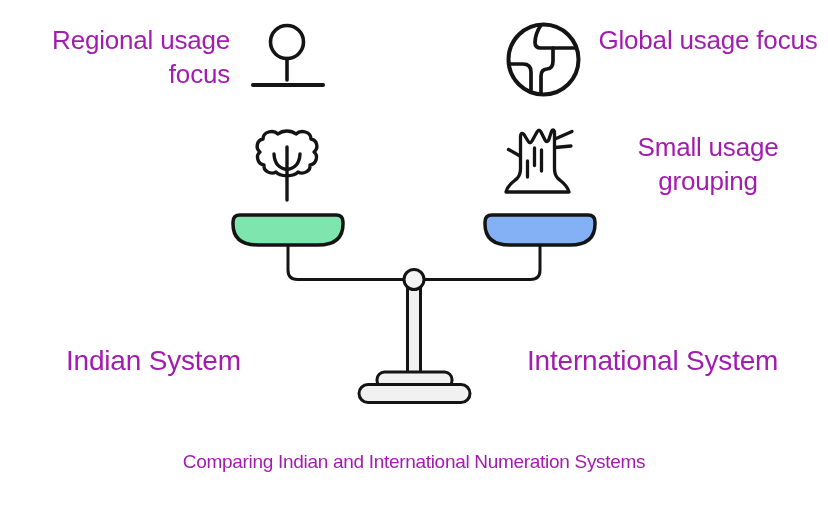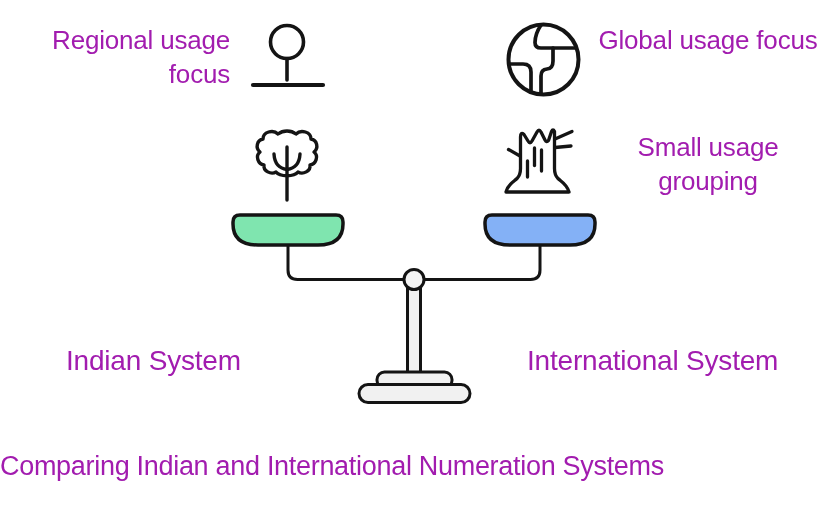--- a/index.html
+++ b/index.html
@@ -25,22 +25,22 @@
   .system-label{
     position:absolute;
     top:345px;
     font-size:28px;
     letter-spacing:-0.2px;
     white-space:nowrap;
   }
   .title{
     position:absolute;
     top:451px;left:0;width:100%;
-    text-align:left;
-    font-size:27px;
+    text-align:center;
+    font-size:19px;
     letter-spacing:-0.3px;
     white-space:nowrap;
   }
 </style>
 </head>
 <body>
 
 <div class="stage">
 
   <div class="feature-label left-col row1">Regional usage focus</div>

